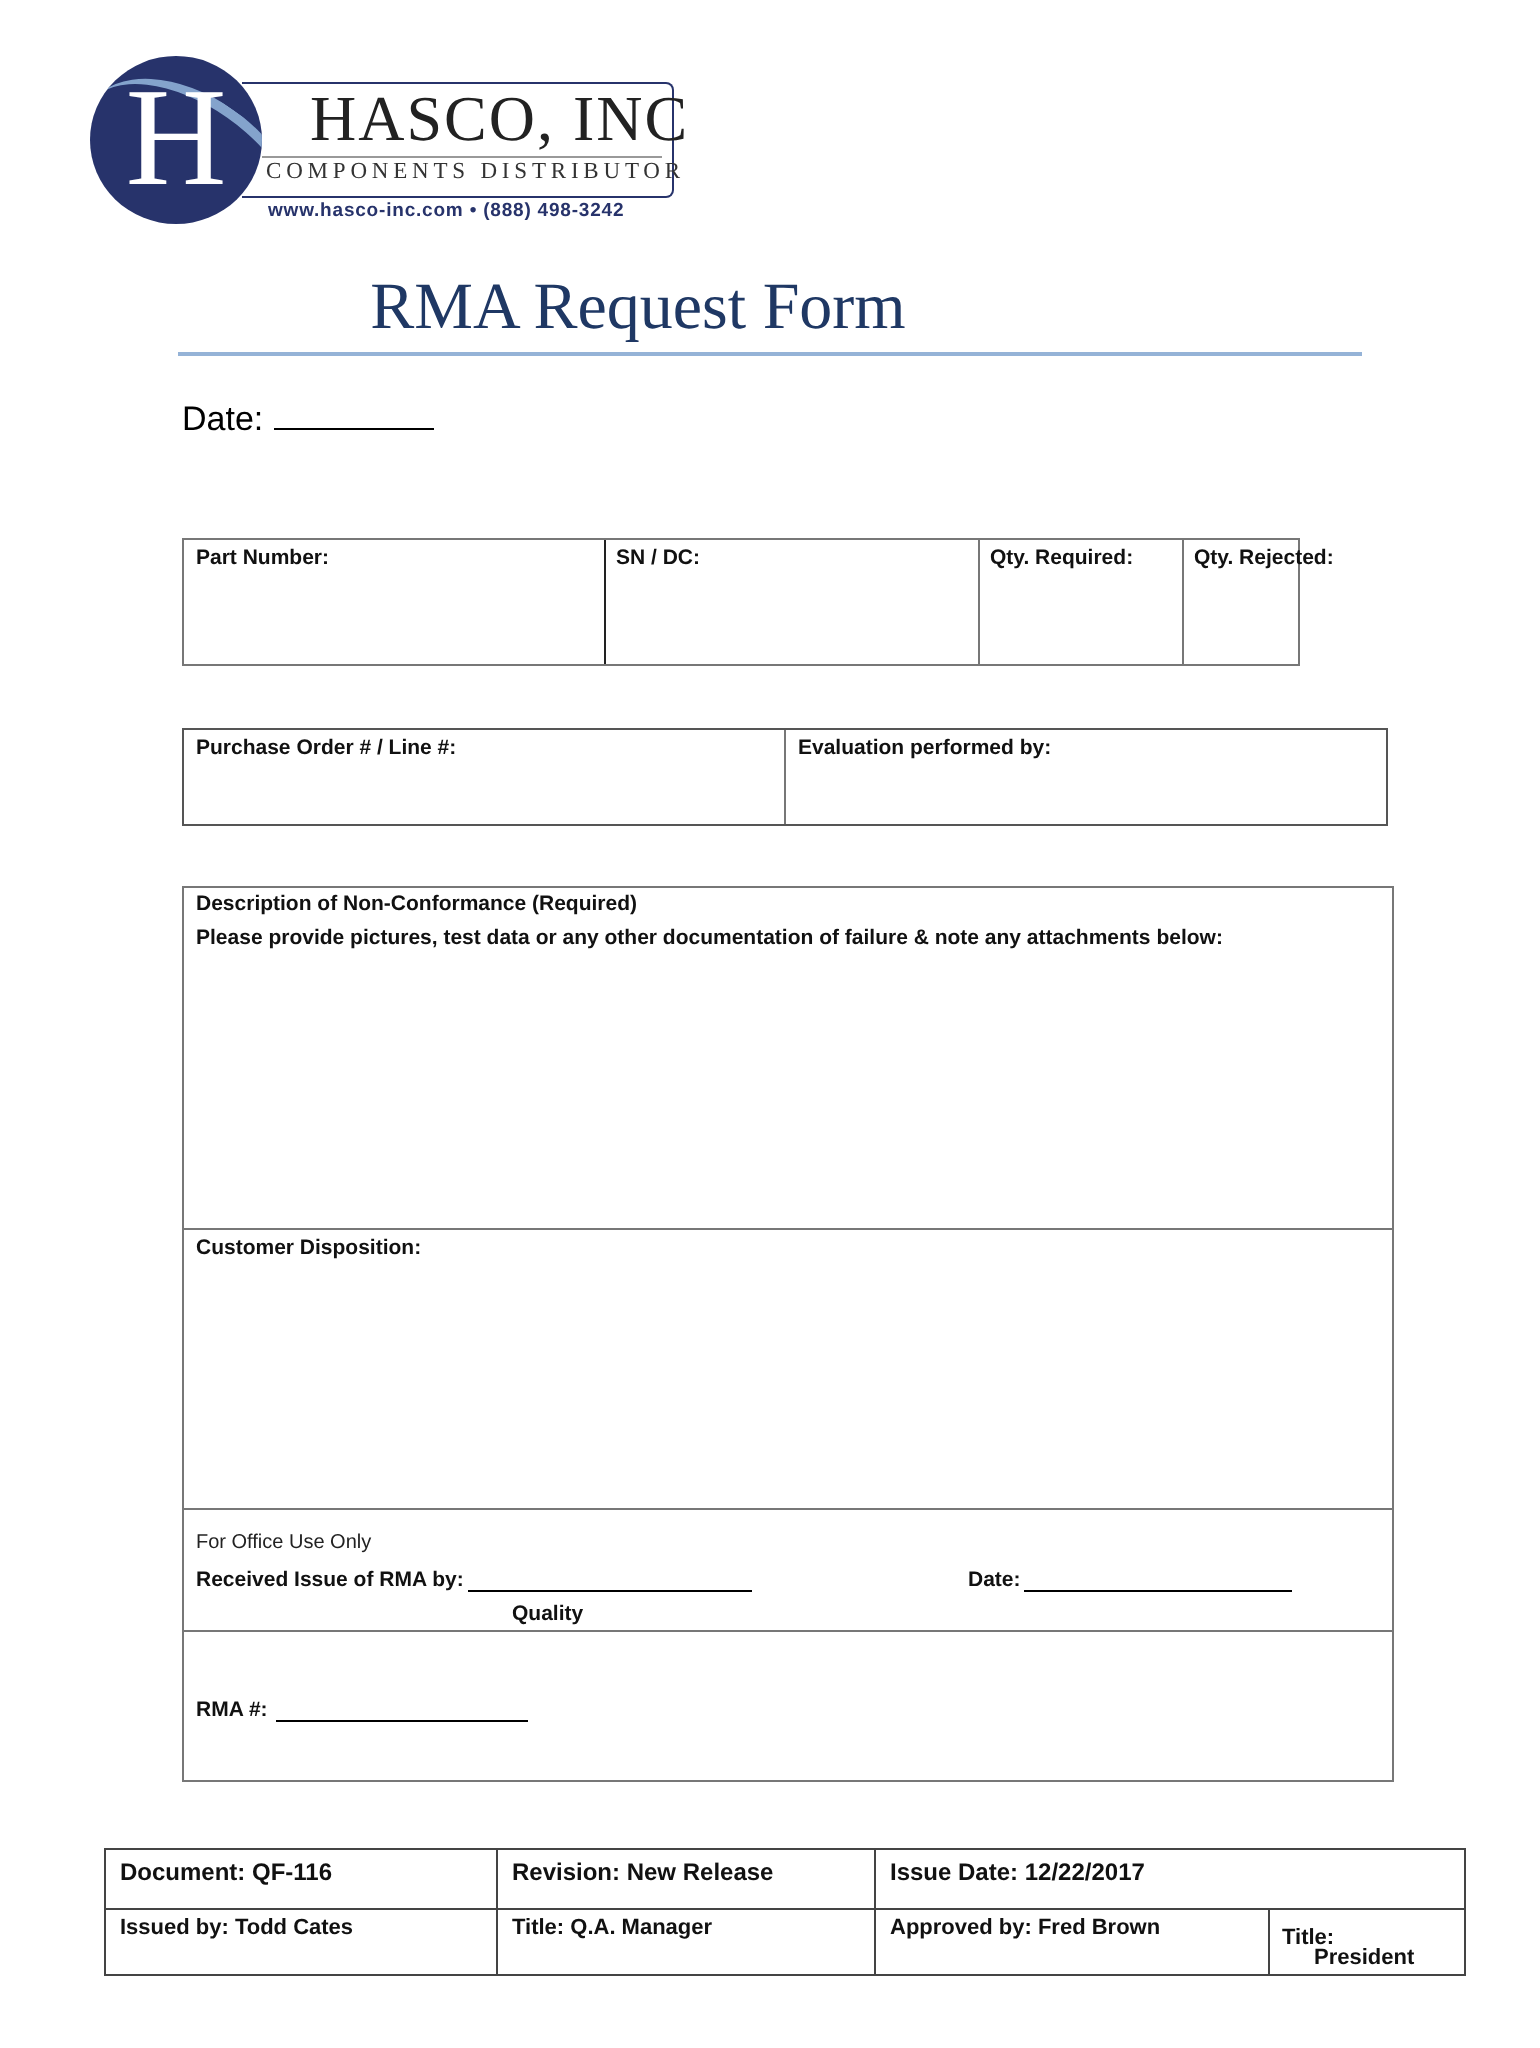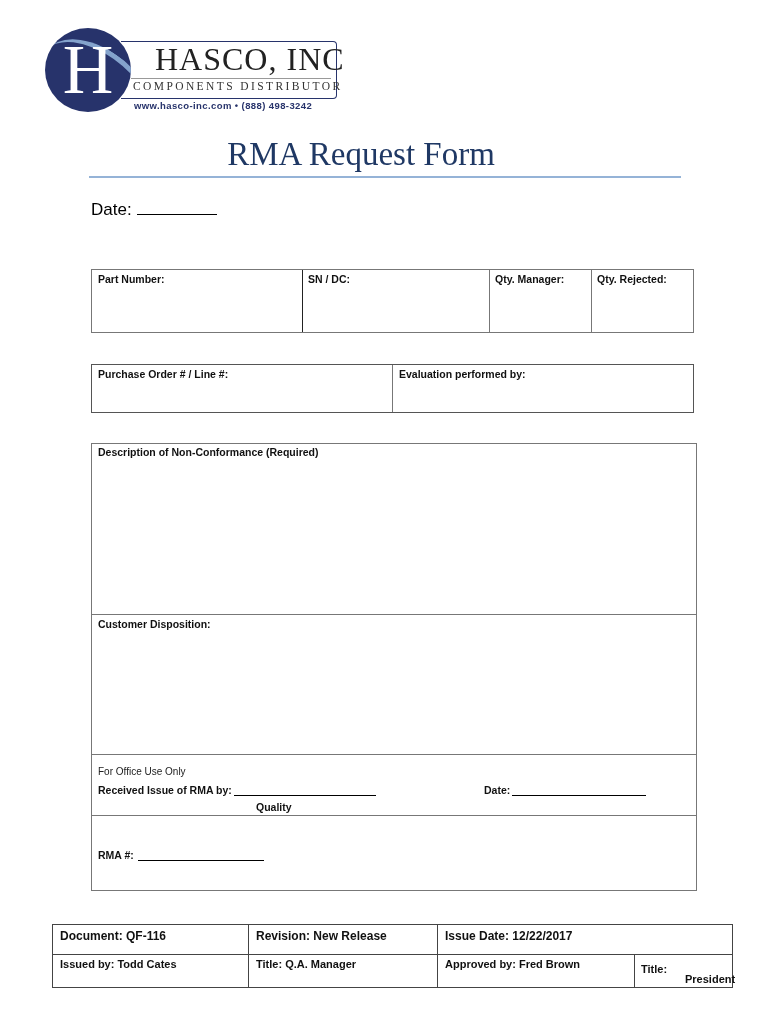--- a/index.html
+++ b/index.html
@@ -11,32 +11,32 @@
   .logo-swoosh { position:absolute; left:-10px; top:20px; width:120px; height:70px; border-radius:50%; border-top:5px solid #8fb0d8; transform:rotate(35deg); opacity:0.9; }
   .logo-swoosh2 { position:absolute; left:30px; top:-10px; width:80px; height:110px; border-radius:50%; border-right:4px solid #5d7fb8; transform:rotate(-10deg); opacity:0.8; }
   .logo-h { position:absolute; left:0; top:4px; width:86px; text-align:center; font-family:"Liberation Serif", serif; font-size:70px; line-height:76px; color:#ffffff; }
   .logo-box { left:121px; top:41px; width:215px; height:56px; border:1.5px solid #27336b; border-left:none; border-radius:0 4px 4px 0; }
   .logo-name { left:131px; top:40px; font-family:"Liberation Serif", serif; font-size:32px; letter-spacing:1px; color:#222; line-height:38px;margin-left:24px; }
   .logo-sub { left:133px; top:80px; font-family:"Liberation Serif", serif; font-size:11.5px; letter-spacing:2.4px; color:#333; }
   .logo-rule { left:131px; top:78px; width:200px; height:0; border-top:1px solid #999; }
   .logo-contact { left:134px; top:100px; font-family:"Liberation Sans", sans-serif; font-size:9.5px; font-weight:bold; color:#27336b; letter-spacing:0.4px; }
 
   
-  .title { left:0; width:638px; top:134px; text-align:center; font-family:"Liberation Serif", serif; font-size:33px; color:#1f3864; line-height:40px;padding-left:42px; }
+  .title { left:0; width:638px; top:134px; text-align:center; font-family:"Liberation Serif", serif; font-size:33px; color:#1f3864; line-height:40px; }
   .title-rule { left:89px; top:176px; width:592px; height:0; border-top:2px solid #95b3d7; }
 
   .date-line { left:91px; top:199px; font-size:17px; color:#000; }
   .date-line .blank { display:inline-block; width:80px; border-bottom:1.5px solid #000; margin-left:5px; height:15px; vertical-align:baseline; }
 
   
   .cell { position:absolute; box-sizing:border-box; }
   .lbl { position:absolute; font-size:10.5px; font-weight:bold; color:#111; white-space:nowrap; }
 
   
-  .t1 { left:91px; top:269px; width:603px; height:64px; border:1.5px solid #777; box-sizing:border-box; }
+  .t1 { left:91px; top:269px; width:559px; height:64px; border:1.5px solid #777; box-sizing:border-box; }
   .t1 .v1 { left:210px; top:0; height:100%; border-left:1.5px solid #222; }
   .t1 .v2 { left:397px; top:0; height:100%; border-left:1.5px solid #777; }
   .t1 .v3 { left:499px; top:0; height:100%; border-left:1.5px solid #777; }
 
   
   .t2 { left:91px; top:364px; width:603px; height:49px; border:1.5px solid #555; box-sizing:border-box; }
   .t2 .v1 { left:300px; top:0; height:100%; border-left:1.5px solid #777; }
 
   
   .t3 { left:91px; top:443px; width:606px; height:448px; border:1.5px solid #777; box-sizing:border-box; }
@@ -77,36 +77,37 @@
 <div class="abs t1">
   <div class="cell v1"></div>
   <div class="cell v2"></div>
   <div class="cell v3"></div>
   <div class="cell" style="left:0;top:0;width:210px;height:100%;"></div>
   <div class="cell" style="left:211px;top:0;width:186px;height:100%;"></div>
   <div class="cell" style="left:398px;top:0;width:101px;height:100%;"></div>
   <div class="cell" style="left:500px;top:0;width:100px;height:100%;"></div>
   <span class="lbl" style="left:6px;top:3px;">Part Number:</span>
   <span class="lbl" style="left:216px;top:3px;">SN / DC:</span>
-  <span class="lbl" style="left:403px;top:3px;">Qty. Manager:</span>
+  <span class="lbl" style="left:403px;top:3px;">Qty. Required:</span>
   <span class="lbl" style="left:505px;top:3px;">Qty. Rejected:</span>
 </div>
 
 <div class="abs t2">
   <div class="cell v1"></div>
   <div class="cell" style="left:0;top:0;width:300px;height:100%;"></div>
   <div class="cell" style="left:301px;top:0;width:300px;height:100%;"></div>
   <span class="lbl" style="left:6px;top:3px;">Purchase Order # / Line #:</span>
   <span class="lbl" style="left:307px;top:3px;">Evaluation performed by:</span>
 </div>
 
 <div class="abs t3">
 
   <div class="cell" style="left:0;top:0;width:100%;height:171px;"></div>
   <span class="lbl" style="left:6px;top:2px;">Description of Non-Conformance (Required)</span>
+  <span class="lbl" style="left:6px;top:19px;">Please provide pictures, test data or any other documentation of failure &amp; note any attachments below:</span>
 
   <div class="cell h" style="top:170px;"></div>
 
   <div class="cell" style="left:0;top:172px;width:100%;height:138px;"></div>
   <span class="lbl" style="left:6px;top:174px;">Customer Disposition:</span>
 
   <div class="cell h" style="top:310px;"></div>
 
   <span class="lbl office-note" style="left:6px;top:322px;">For Office Use Only</span>
   <span class="lbl" style="left:6px;top:340px;">Received Issue of RMA by:</span>
@@ -128,14 +129,14 @@
   <div class="cell vz low" style="left:581px;"></div>
 
   <span class="flbl" style="left:7px;top:4px;">Document: QF-116</span>
   <span class="flbl" style="left:203px;top:4px;">Revision: New Release</span>
   <span class="flbl" style="left:392px;top:4px;">Issue Date: 12/22/2017</span>
 
   <span class="flbl small" style="left:7px;top:33px;">Issued by: Todd Cates</span>
   <span class="flbl small" style="left:203px;top:33px;">Title: Q.A. Manager</span>
   <span class="flbl small" style="left:392px;top:33px;">Approved by: Fred Brown</span>
   <span class="flbl small" style="left:588px;top:38px;text-align:center;">Title:</span>
-  <span class="flbl small" style="left:616px;top:48px;padding-left:16px;">President</span>
+  <span class="flbl small" style="left:588px;top:48px;padding-left:16px;">President</span>
 </div>
 
 </body></html>

